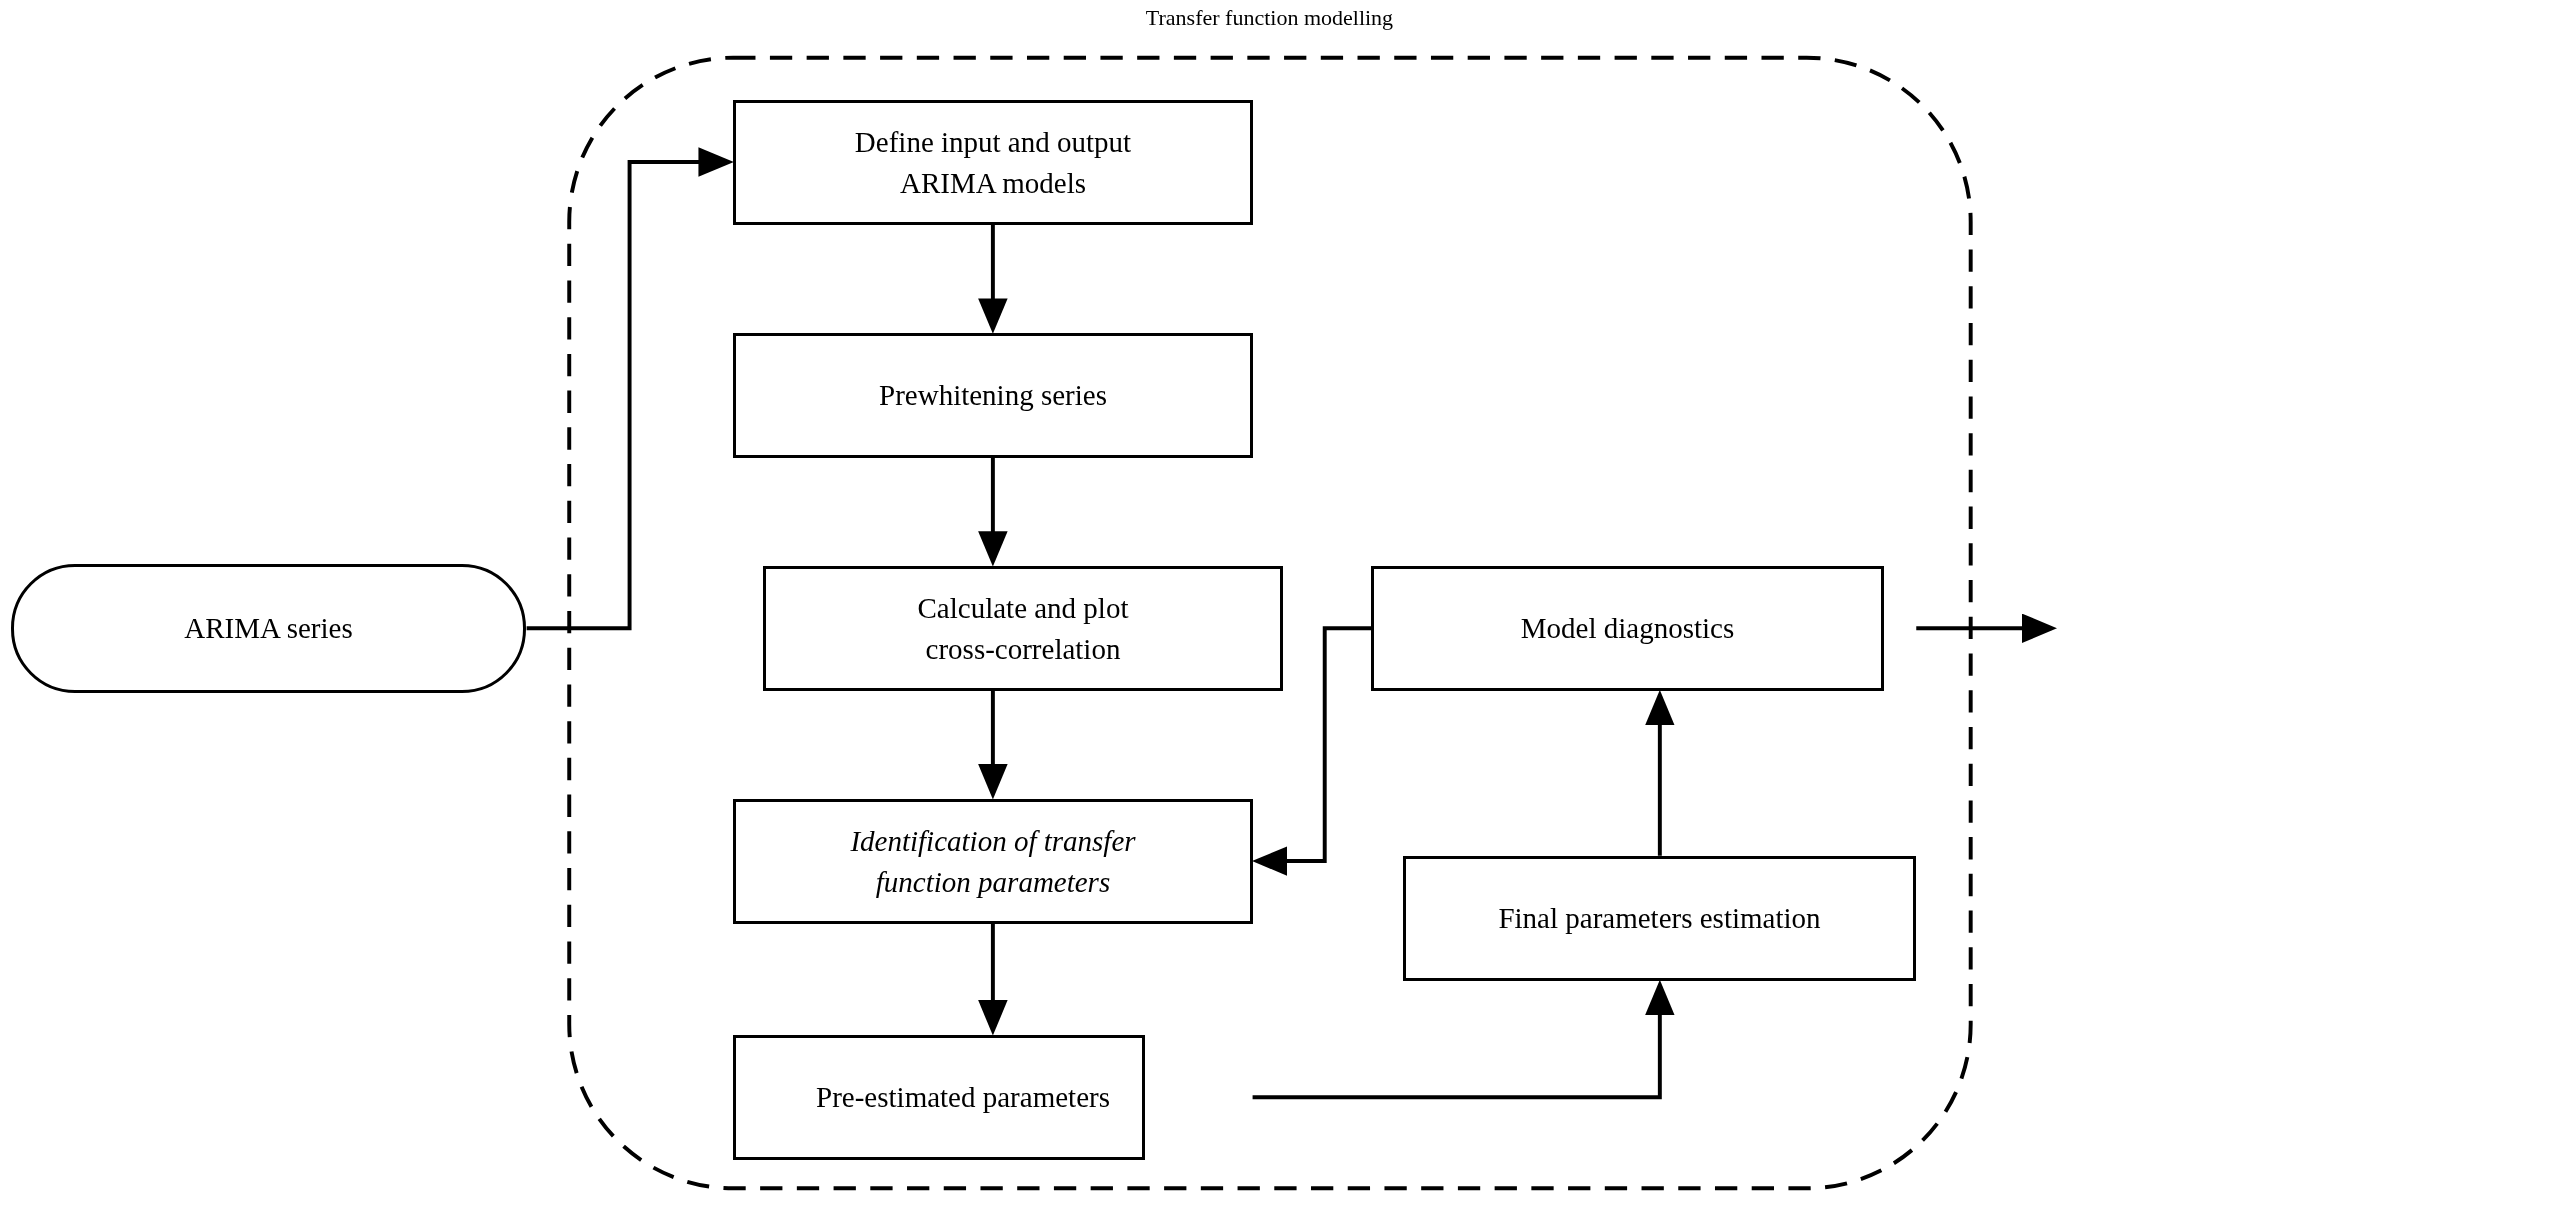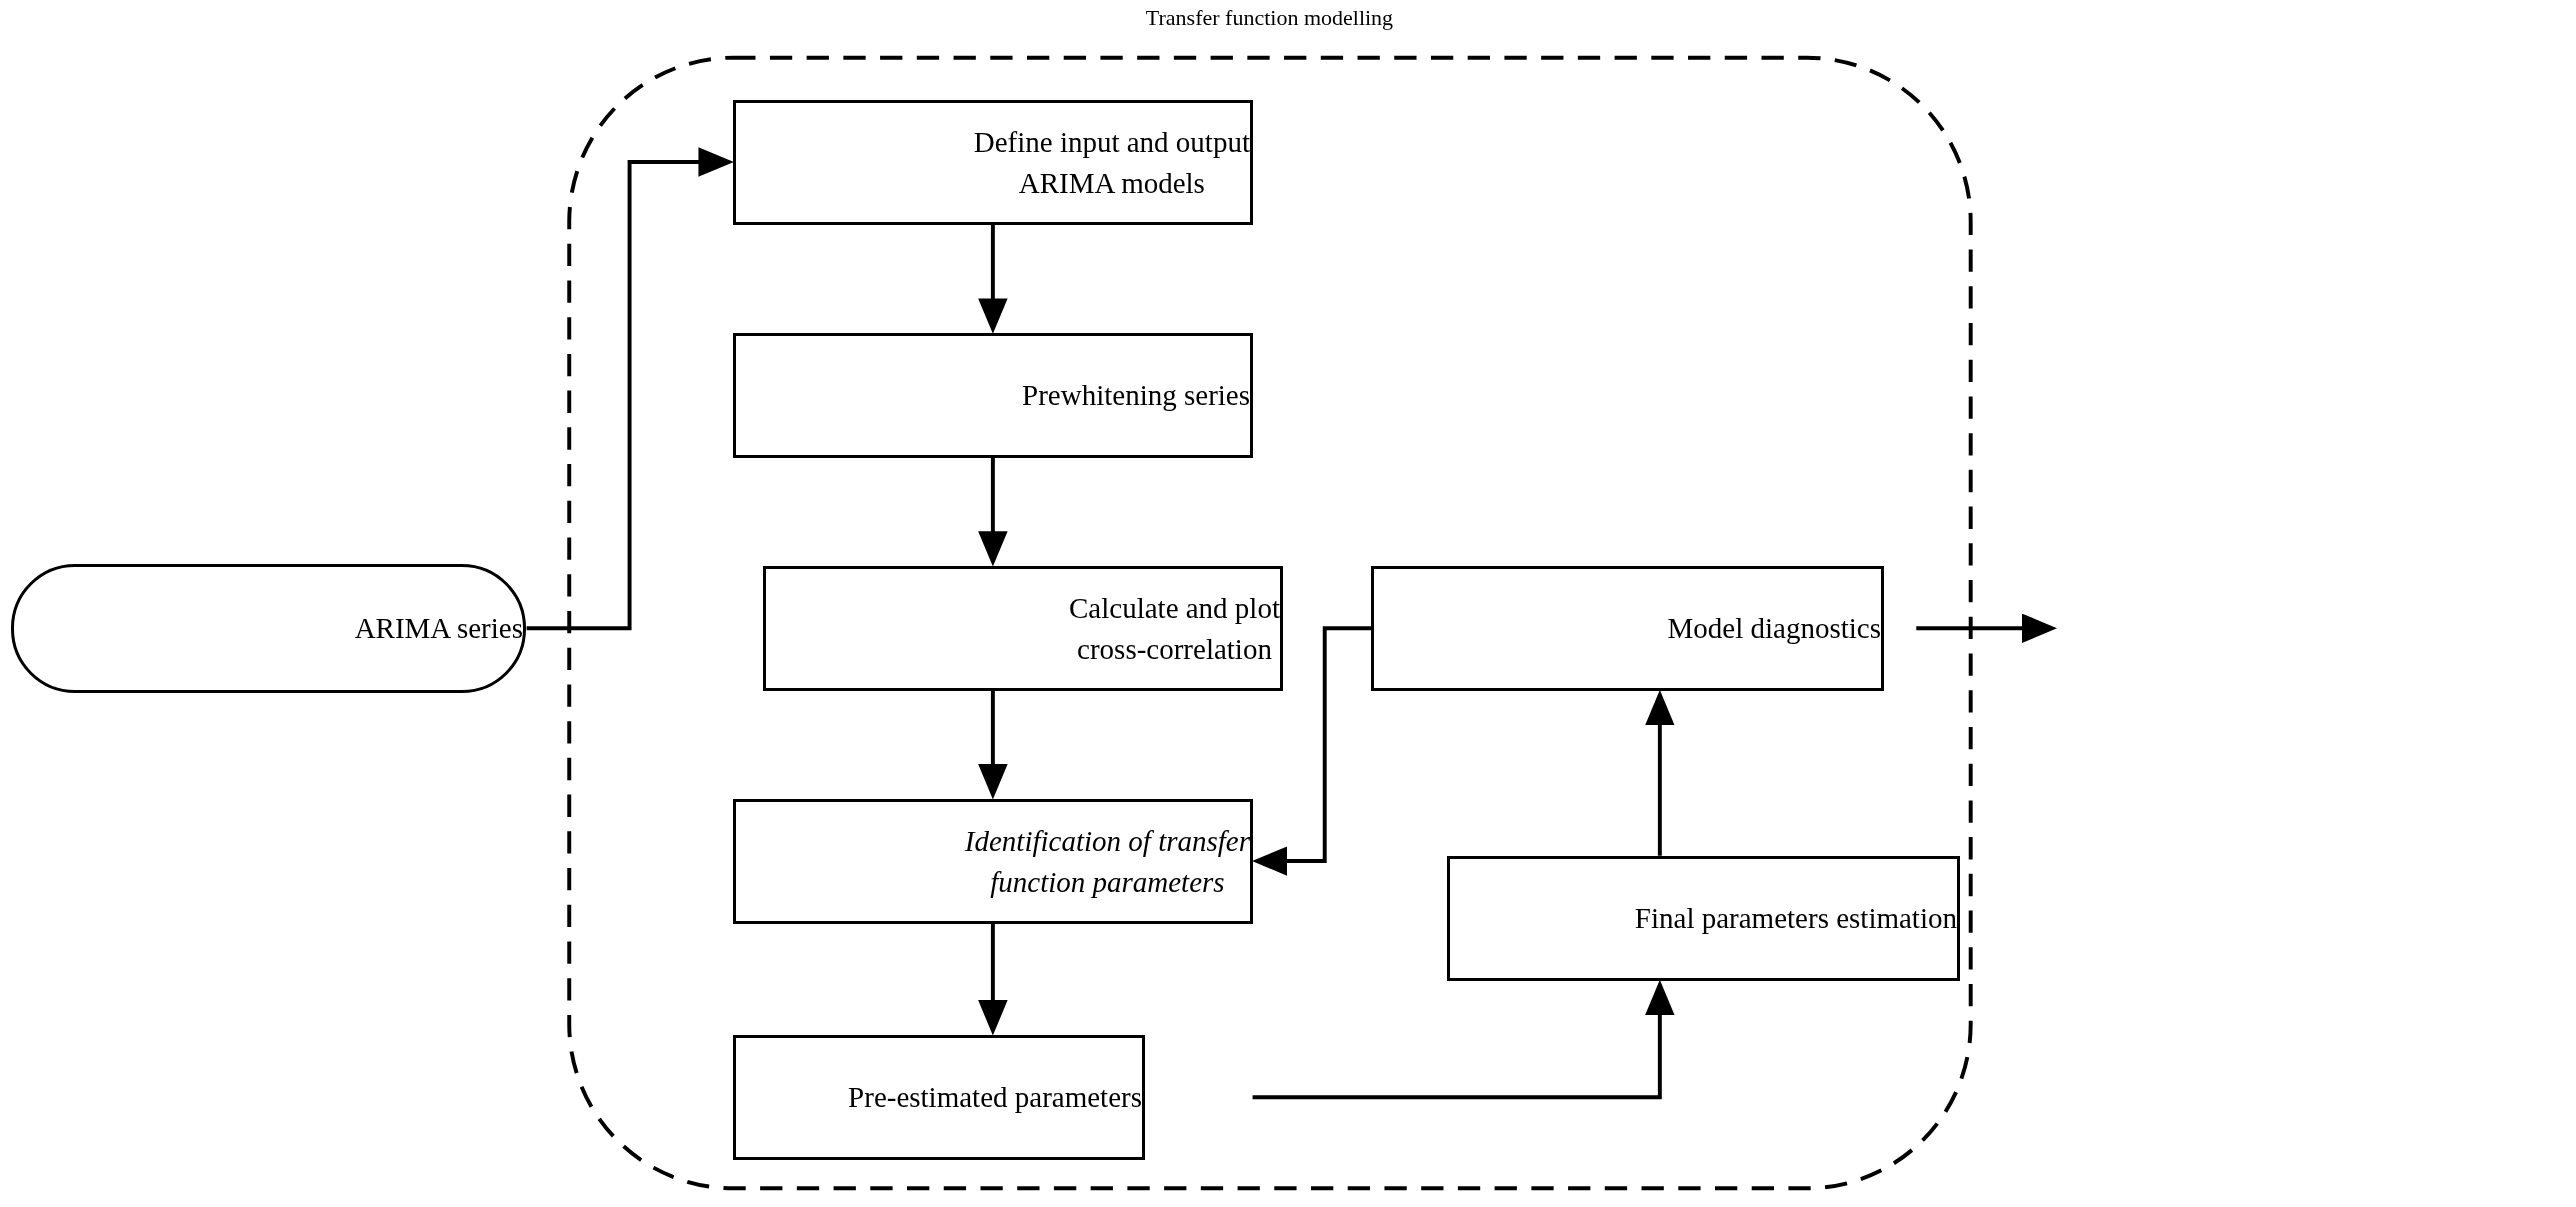--- a/index.html
+++ b/index.html
@@ -23,21 +23,21 @@
     width: 2576px;
     height: 1208px;
   }
   .node {
     position: absolute;
     box-sizing: border-box;
     border: 3.9px solid #000000;
     background: #ffffff;
     display: flex;
     align-items: center;
-    justify-content: flex-end;
+    justify-content: center;
     text-align: center;
     font-size: 29px;
     line-height: 1.4;
     white-space: pre-line;
   }
   .pill {
     border-radius: 64px;
   }
   #diagram-title {
     position: absolute;
@@ -109,19 +109,19 @@
   </div>
 
   <div class="node" style="left:733px; top:1035px; width:412px; height:125px;padding-left:48px;">
     <span>Pre-estimated parameters</span>
   </div>
 
   <div class="node" style="left:1371px; top:566px; width:513px; height:125px;">
     <span>Model diagnostics</span>
   </div>
 
-  <div class="node" style="left:1403px; top:856px; width:513px; height:125px;margin-left:44px;">
+  <div class="node" style="left:1403px; top:856px; width:513px; height:125px;">
     <span>Final parameters estimation</span>
   </div>
 
 
 </div>
 
 
 </body></html>

